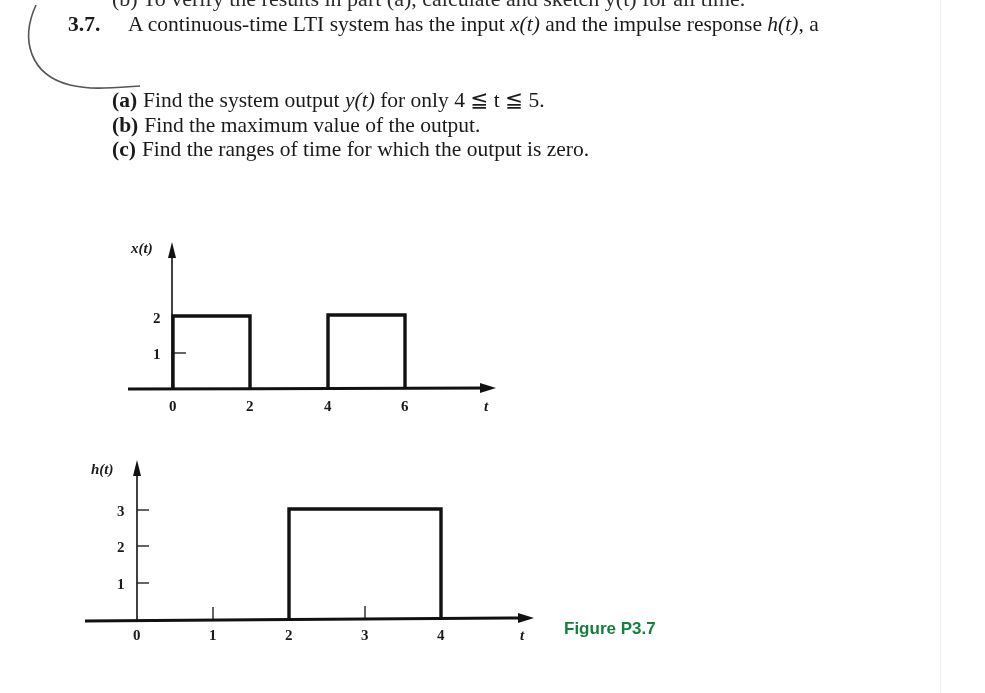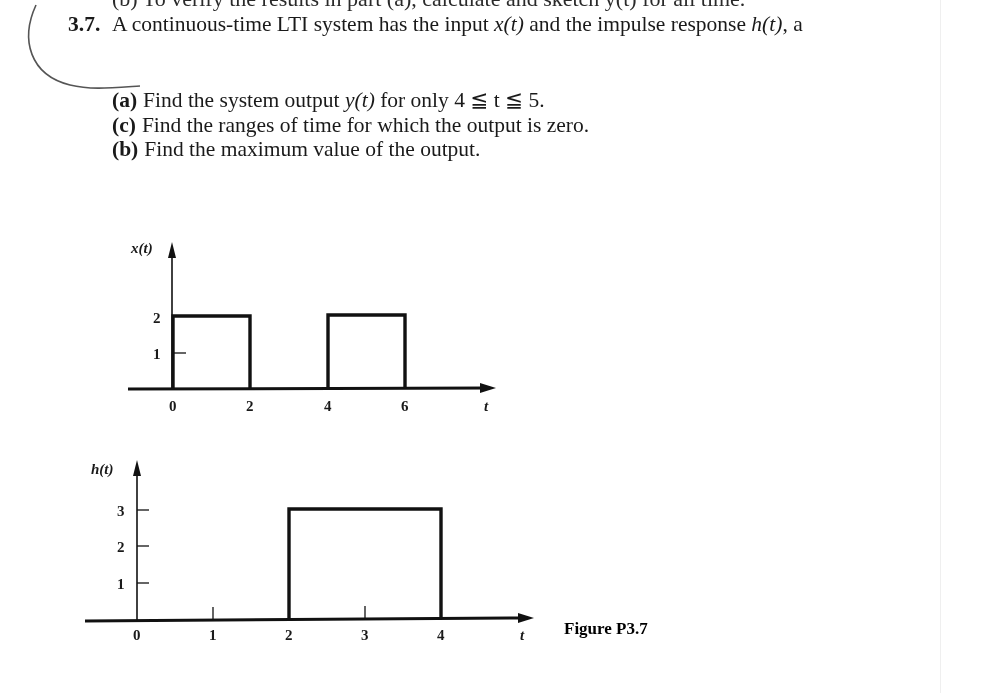--- a/index.html
+++ b/index.html
@@ -12,32 +12,32 @@
   .page { position: absolute; left: 0; top: 0; width: 833px; height: 693px; }
   .cutoff {
     position: absolute; left: 112px; top: -14px;
     font-size: 22px; color: #2a2a2a; white-space: nowrap;
   }
   .problem {
     position: absolute; left: 68px; top: 12px; width: 900px;
     font-size: 21.5px; line-height: 24.5px;
   }
   .problem .num { font-weight: bold; position: absolute; left: 0; top: 0; }
-  .problem .stmt { margin-left: 44px; }
+  .problem .stmt { margin-left: 60px; }
   .parts { position: absolute; left: 112px; top: 88px; font-size: 21.5px; line-height: 24.5px; }
   .parts .part { white-space: nowrap; }
   .parts .lbl { font-weight: bold; margin-right: 6px; }
   i { font-style: italic; }
   svg.fig { position: absolute; left: 0; top: 0; }
   .fig text { font-family: "Liberation Serif", "DejaVu Serif", serif; font-weight: bold; font-size: 15px; fill: #1a1a1a; }
   .fig text.it { font-style: italic; }
   .figcap {
     position: absolute; left: 564px; top: 619px;
-    font-family: Liberation Serif, serif;
-    font-weight: bold; font-size: 17px; color: #000000;
+    font-family: Liberation Sans, sans-serif;
+    font-weight: bold; font-size: 17px; color: #15803d;
   }
   .right-edge { position: absolute; left: 940px; top: 0; width: 1px; height: 693px; background: #efefef; }
 </style>
 </head>
 <body>
 
 <div class="page">
 
   <div class="cutoff">(b) To verify the results in part (a), calculate and sketch y(t) for all time.</div>
 
@@ -48,24 +48,24 @@
         <span>A continuous-time LTI system has the input </span><i>x(t)</i><span> and the impulse response </span><i>h(t)</i><span>, a</span>
       </div>
     </div>
   </div>
 
   <div class="parts">
     <div class="part">
       <span class="lbl">(a)</span><span>Find the system output </span><i>y(t)</i><span> for only 4 ≦ t ≦ 5.</span>
     </div>
     <div class="part">
-      <span class="lbl">(c)</span><span>Find the ranges of time for which the output is zero.</span>
+      <span class="lbl">(b)</span><span>Find the maximum value of the output.</span>
     </div>
     <div class="part">
-      <span class="lbl">(b)</span><span>Find the maximum value of the output.</span>
+      <span class="lbl">(c)</span><span>Find the ranges of time for which the output is zero.</span>
     </div>
   </div>
 
   <svg class="fig" width="985" height="693" viewBox="0 0 985 693">
 
     <path d="M 36 5 C 20 40, 30 75, 70 85 C 90 90, 110 88, 140 86" fill="none" stroke="#555" stroke-width="1.6"></path>
 
     <g>
 
       <line x1="128" y1="389" x2="488" y2="388" stroke="#111" stroke-width="3"></line>

